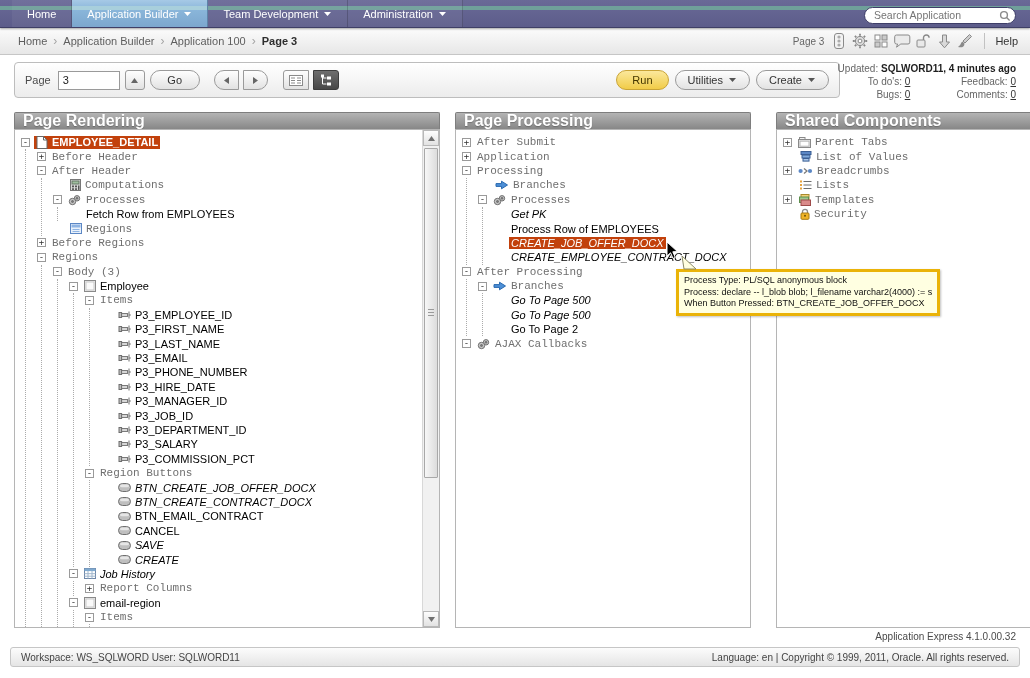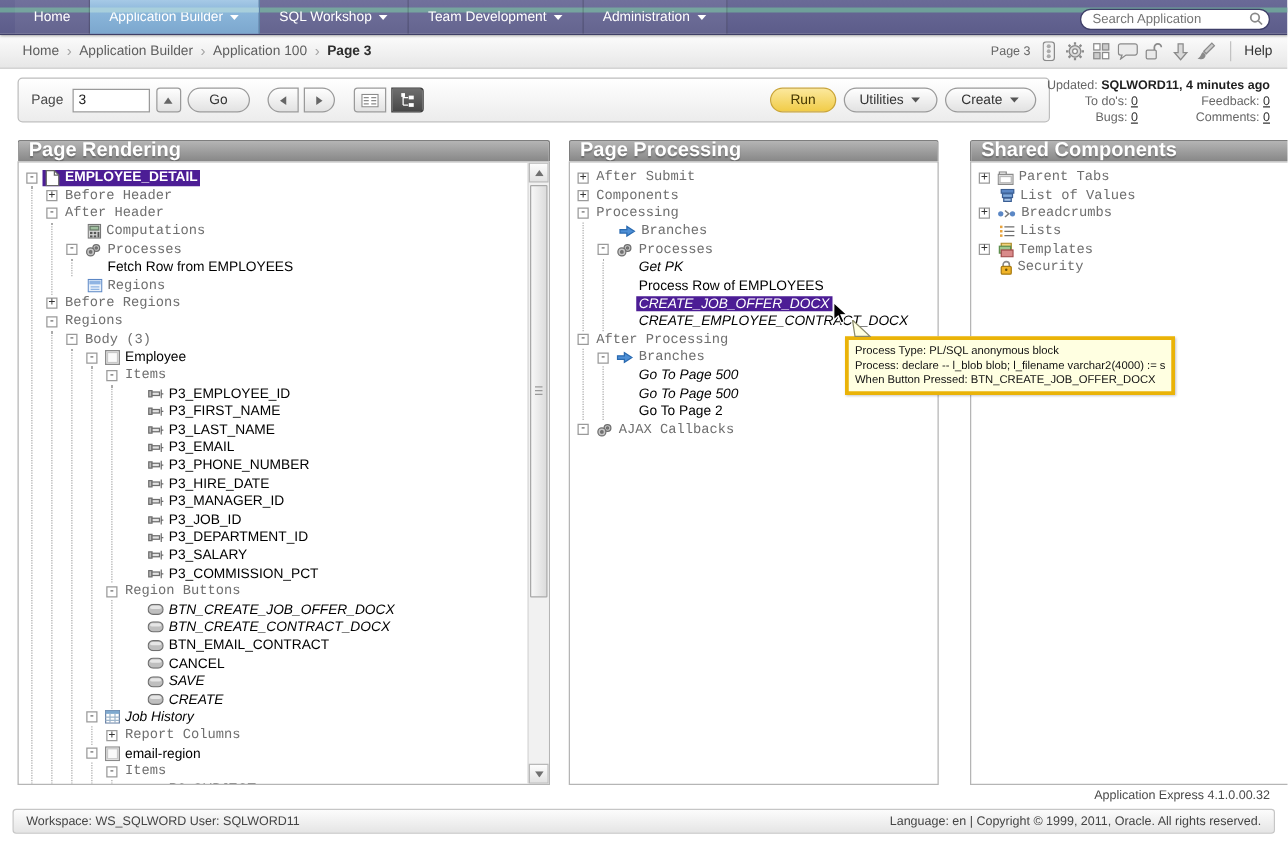--- a/index.html
+++ b/index.html
@@ -74,21 +74,21 @@
   .p-shared { left:776px; width:278px; }
   .tree { padding:5px 4px 0 6px; font-size:11px; color:#000; }
 
   
   .tnode .children { margin-left:4px; border-left:1px dotted #ABABAB; padding-left:11px; }
   .trow { display:flex; align-items:center; height:14.4px; white-space:nowrap; }
   .texp { width:9px; height:9px; flex:none; border:1px solid #9A9A9A; background:#fff; color:#333;
     font-size:9px; line-height:7px; text-align:center; margin-right:4px; font-family:"DejaVu Sans Mono",monospace; }
   .tspacer { width:15px; flex:none; }
   .rowsel { display:inline-flex; align-items:center; padding:0 2px; }
-  .rowsel.selected { background:#4c1d95; }
+  .rowsel.selected { background:#c2410c; }
   .rowsel.selected .tlabel { color:#fff !important; }
   .ticon { flex:none; margin-right:4px; display:flex; align-items:center; }
   .tlabel { color:#000; }
   .tlabel.muted { color:#6F6F6F;font-family:Liberation Mono, monospace; }
   .tlabel.italic { font-style:italic; }
   .tlabel.bold { font-weight:bold; }
 
   
   .sbar { position:absolute; top:0; right:0; bottom:0; width:17px; background:#F1F1F1; border-left:1px solid #D8D8D8; }
   .sb-btn { position:absolute; left:0; right:0; height:16px; background:linear-gradient(#FDFDFD,#E2E2E2);
@@ -117,28 +117,20 @@
 </head>
 <body>
 
 <div class="navbar">
   <div class="nav-tabs">
       <div class="tab inactive">
         <span>Home</span>
       </div>
       <div class="tab active">
         <span>Application Builder</span>
-        <span class="caret">
-          <svg width="9" height="6">
-            <path d="M1 1 h7 L4.5 5 z" fill="#fff"></path>
-          </svg>
-        </span>
-      </div>
-      <div class="tab inactive">
-        <span>SQL Workshop</span>
         <span class="caret">
           <svg width="9" height="6">
             <path d="M1 1 h7 L4.5 5 z" fill="#fff"></path>
           </svg>
         </span>
       </div>
       <div class="tab inactive">
         <span>Team Development</span>
         <span class="caret">
           <svg width="9" height="6">
@@ -805,21 +797,21 @@
             <span class="texp">+</span>
             <span class="rowsel">
               <span class="tlabel muted">After Submit</span>
             </span>
           </div>
         </div>
         <div class="tnode">
           <div class="trow">
             <span class="texp">+</span>
             <span class="rowsel">
-              <span class="tlabel muted">Components</span>
+              <span class="tlabel muted">Application</span>
             </span>
           </div>
         </div>
         <div class="tnode">
           <div class="trow">
             <span class="texp">-</span>
             <span class="rowsel">
               <span class="tlabel muted">Processing</span>
             </span>
           </div>

